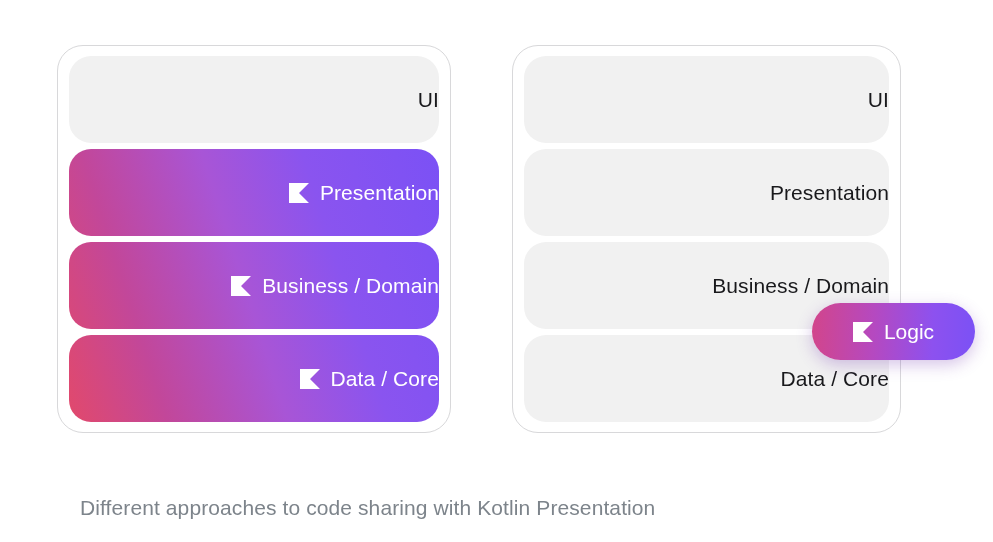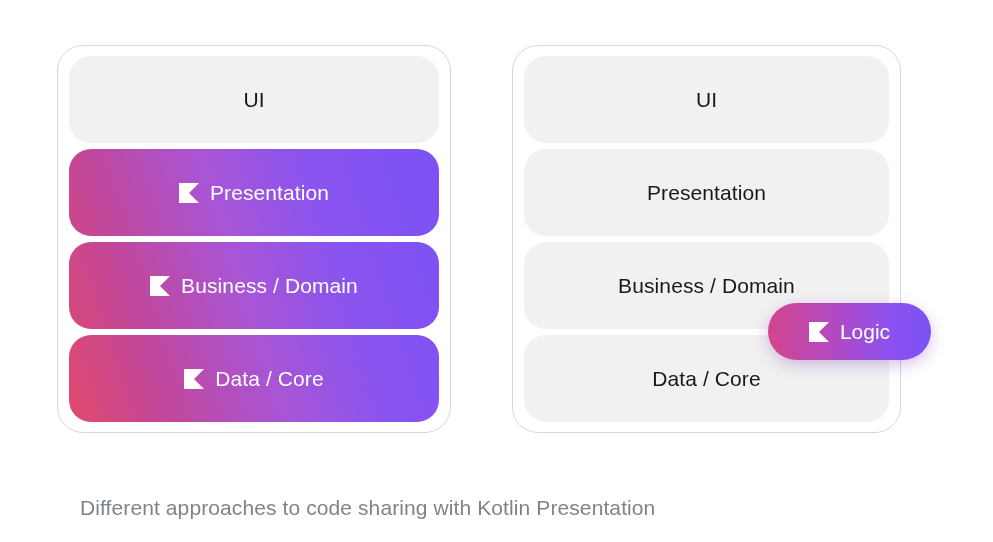--- a/index.html
+++ b/index.html
@@ -51,21 +51,21 @@
     flex-direction: column;
     gap: 6px;
   }
 
   
   .row {
     flex: 1 1 0;
     border-radius: 22px;
     display: flex;
     align-items: center;
-    justify-content: center;
+    justify-content: flex-end;
     position: relative;
     box-sizing: border-box;
   }
   .row-plain {
     background: #f1f1f1;
   }
   .row-label {
     font-size: 21px;
     color: #19191c;
     letter-spacing: 0.1px;
@@ -103,21 +103,21 @@
   .kotlin-mark {
     width: 20px;
     height: 20px;
     display: block;
     flex: none;
   }
 
   
   .logic-pill {
     position: absolute;
-    left: 768px;
+    left: 812px;
     top: 303px;
     width: 163px;
     height: 57px;
     border-radius: 29px;
     background: linear-gradient(92deg, #d2458b 0%, #b549c0 38%, #8d51ef 74%, #7b51f5 100%);
     box-shadow: 0 5px 16px rgba(120, 60, 180, 0.30);
     display: flex;
     align-items: center;
     justify-content: center;
     gap: 11px;

